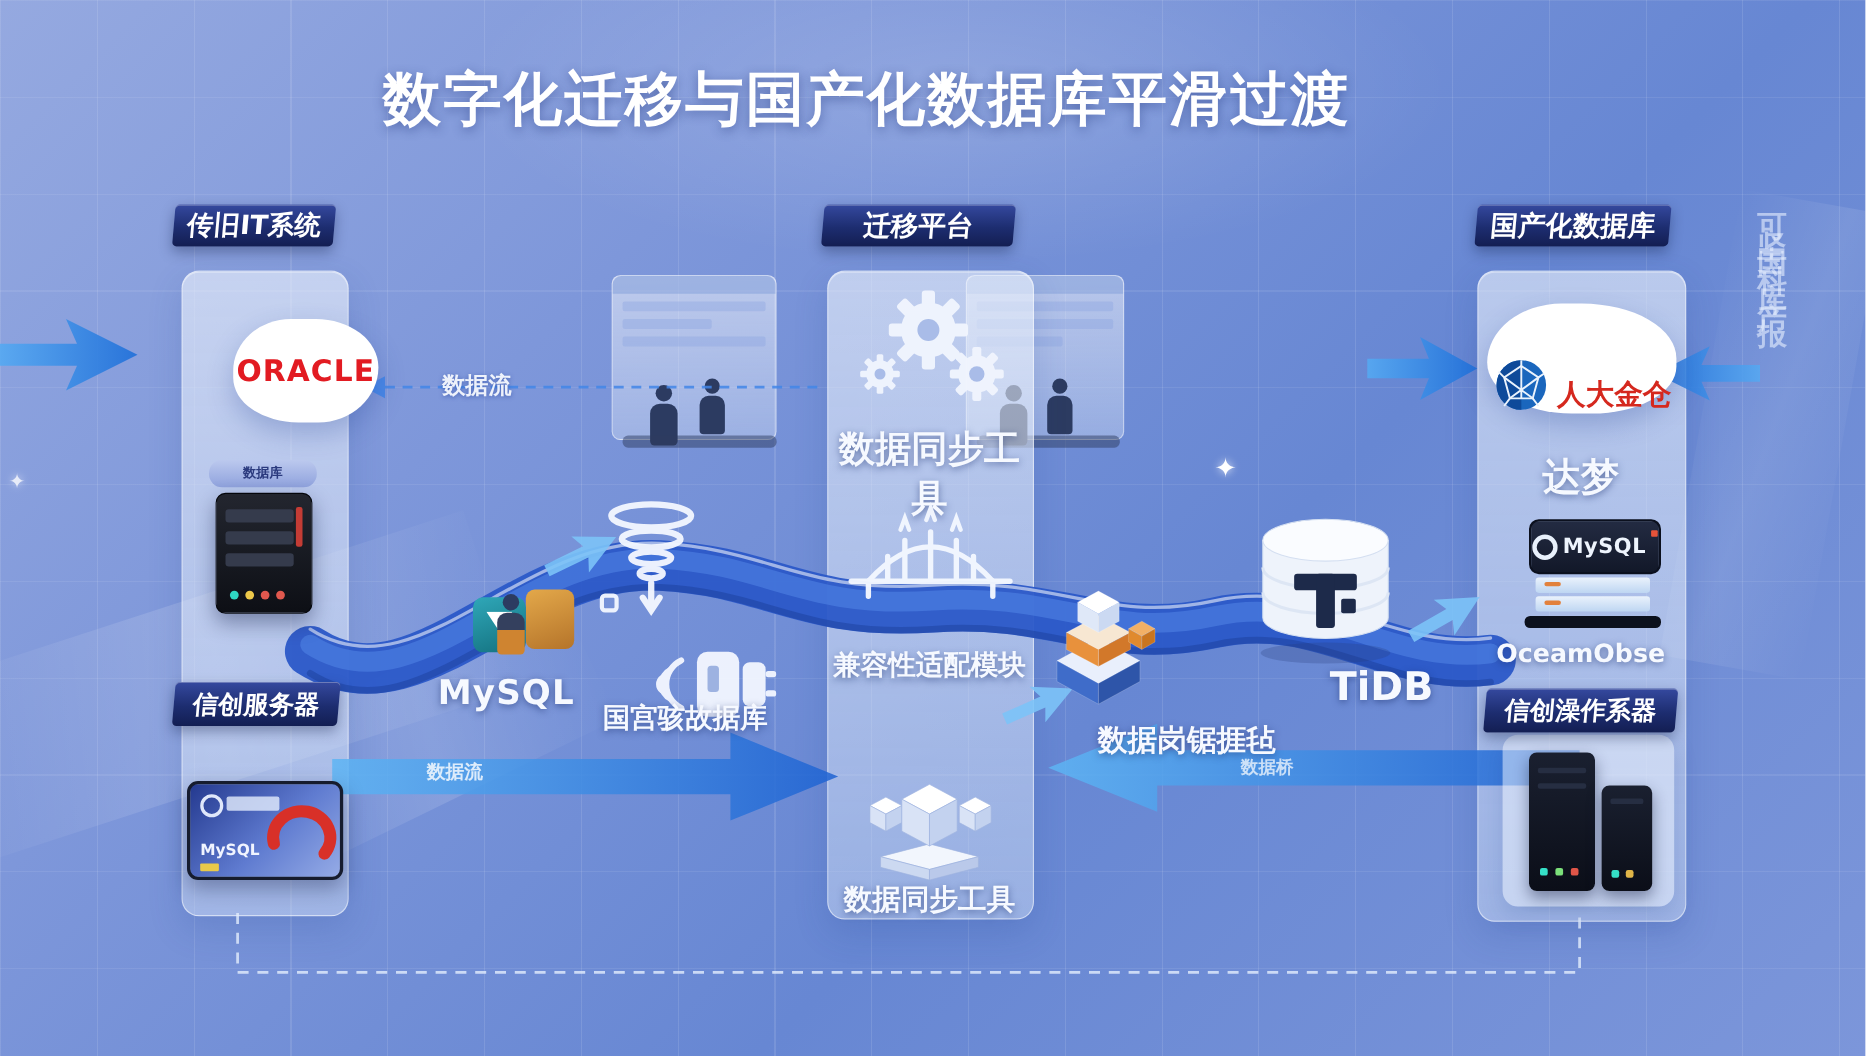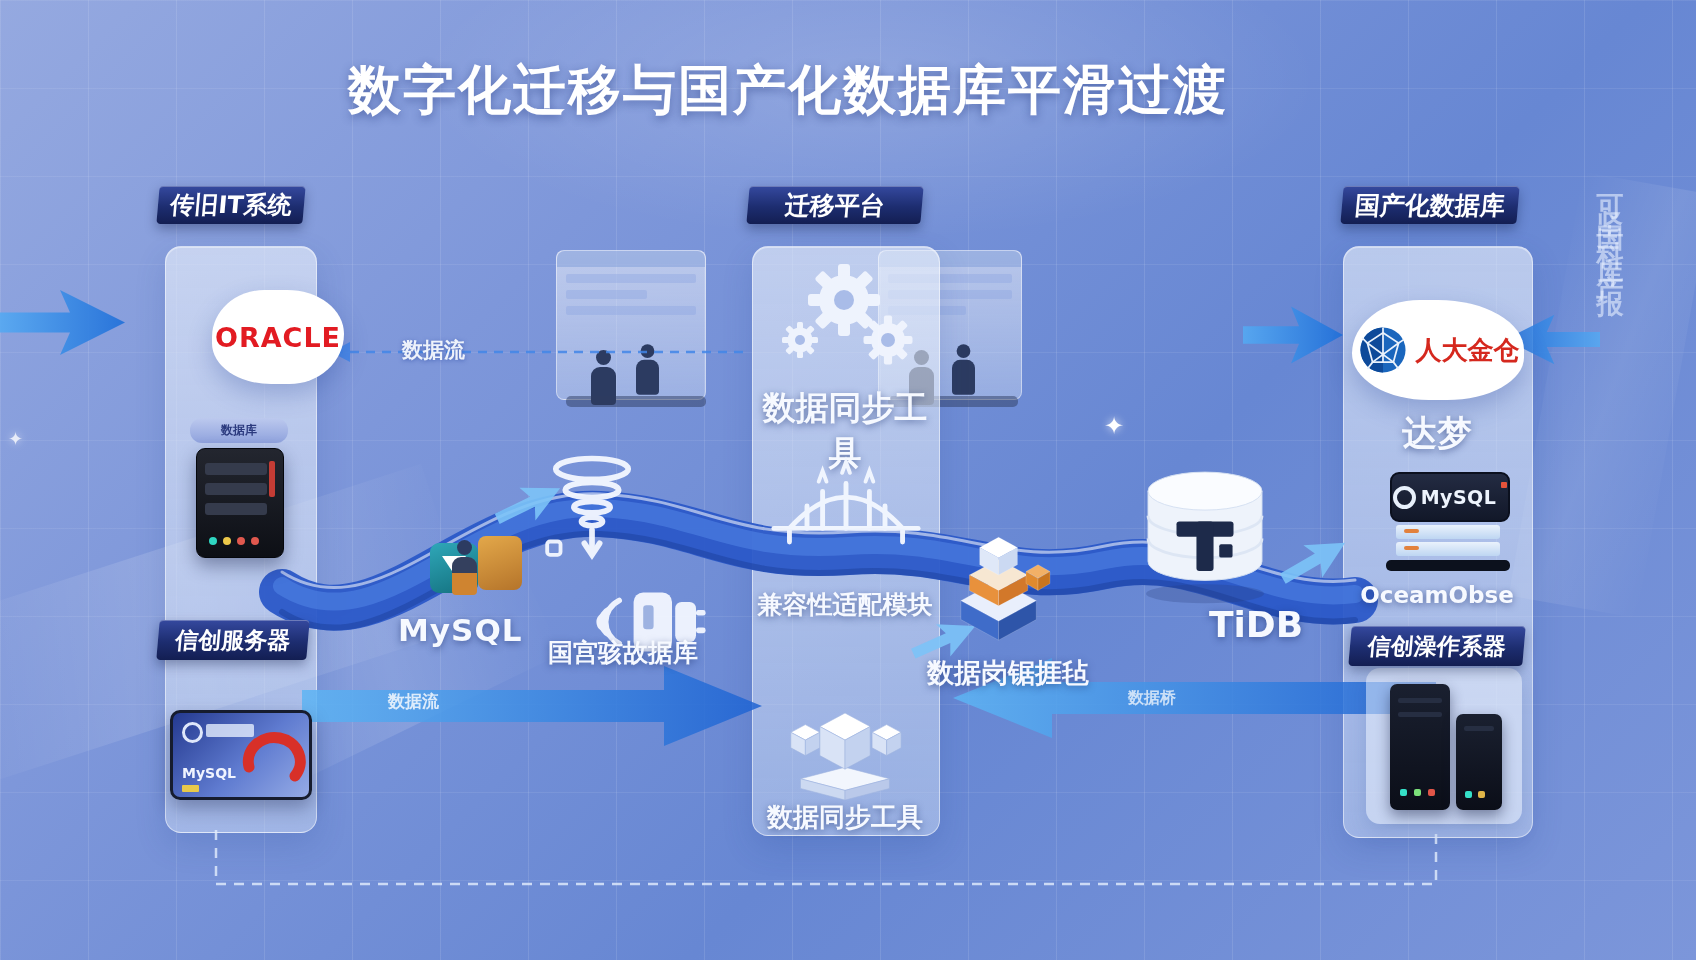--- a/index.html
+++ b/index.html
@@ -315,39 +315,39 @@
       <polygon points="32,74 66,92 66,110 32,92" fill="#e8913c"></polygon>
       <polygon points="100,74 66,92 66,110 100,92" fill="#d2782a"></polygon>
       <polygon points="66,30 88,42 66,54 44,42" fill="#ffffff"></polygon>
       <polygon points="44,42 66,54 66,74 44,62" fill="#dfe8f8"></polygon>
       <polygon points="88,42 66,54 66,74 88,62" fill="#cbd9f2"></polygon>
       <polygon points="112,62 126,70 112,78 98,70" fill="#f2b066"></polygon>
       <polygon points="98,70 112,78 112,92 98,84" fill="#e08a2e"></polygon>
       <polygon points="126,70 112,78 112,92 126,84" fill="#c9751f"></polygon>
     </svg>
   </div>
-  <div class="abs wlbl" style="left:918px;top:655px;width:180px;font-size:27px;">数据岗锯捱毡</div>
+  <div class="abs wlbl" style="left:989px;top:655px;width:180px;font-size:27px;">数据岗锯捱毡</div>
 
   <div class="abs icon" style="left:1120px;top:455px;">
     <svg width="170" height="152" viewBox="0 0 170 160">
       <ellipse cx="85" cy="146" rx="62" ry="10" fill="rgba(40,60,120,.25)"></ellipse>
       <path d="M25,38 V112 a60,20 0 0 0 120,0 V38" fill="#eef3fb" stroke="#d4dff1"></path>
       <path d="M25,64 a60,20 0 0 0 120,0" fill="none" stroke="#dde6f4" stroke-width="3"></path>
       <path d="M25,88 a60,20 0 0 0 120,0" fill="none" stroke="#dde6f4" stroke-width="3"></path>
       <ellipse cx="85" cy="38" rx="60" ry="20" fill="#fafcff" stroke="#d4dff1"></ellipse>
       <g fill="#1d2a4a">
         <rect x="55" y="70" width="60" height="16" rx="3"></rect>
         <rect x="76" y="70" width="18" height="52" rx="3"></rect>
         <rect x="100" y="94" width="14" height="14" rx="2"></rect>
       </g>
     </svg>
   </div>
   <div class="abs wlbl" style="left:1196px;top:604px;width:120px;font-size:36px;font-weight:800;">TiDB</div>
 
-  <div class="abs blob kb-card" style="left:1352px;top:300px;width:172px;height:100px;">
+  <div class="abs blob kb-card" style="left:1352px;top:276px;width:172px;height:100px;align-items:flex-end;">
     <svg width="52" height="52" viewBox="0 0 60 60">
       <circle cx="30" cy="30" r="26" fill="#1a66bd"></circle>
       <path d="M30,4 a26,26 0 0 0 0,52" fill="#0e4a9a"></path>
       <g stroke="#eaf2fc" stroke-width="2" fill="none">
         <polygon points="30,10 48,22 42,44 18,44 12,22"></polygon>
         <path d="M30,10 L30,4 M48,22 L54,18 M42,44 L48,52 M18,44 L12,52 M12,22 L6,16"></path>
         <path d="M12,22 L42,44 M48,22 L18,44 M30,10 L30,44"></path>
       </g>
     </svg>
     <span>人大金仓</span>

